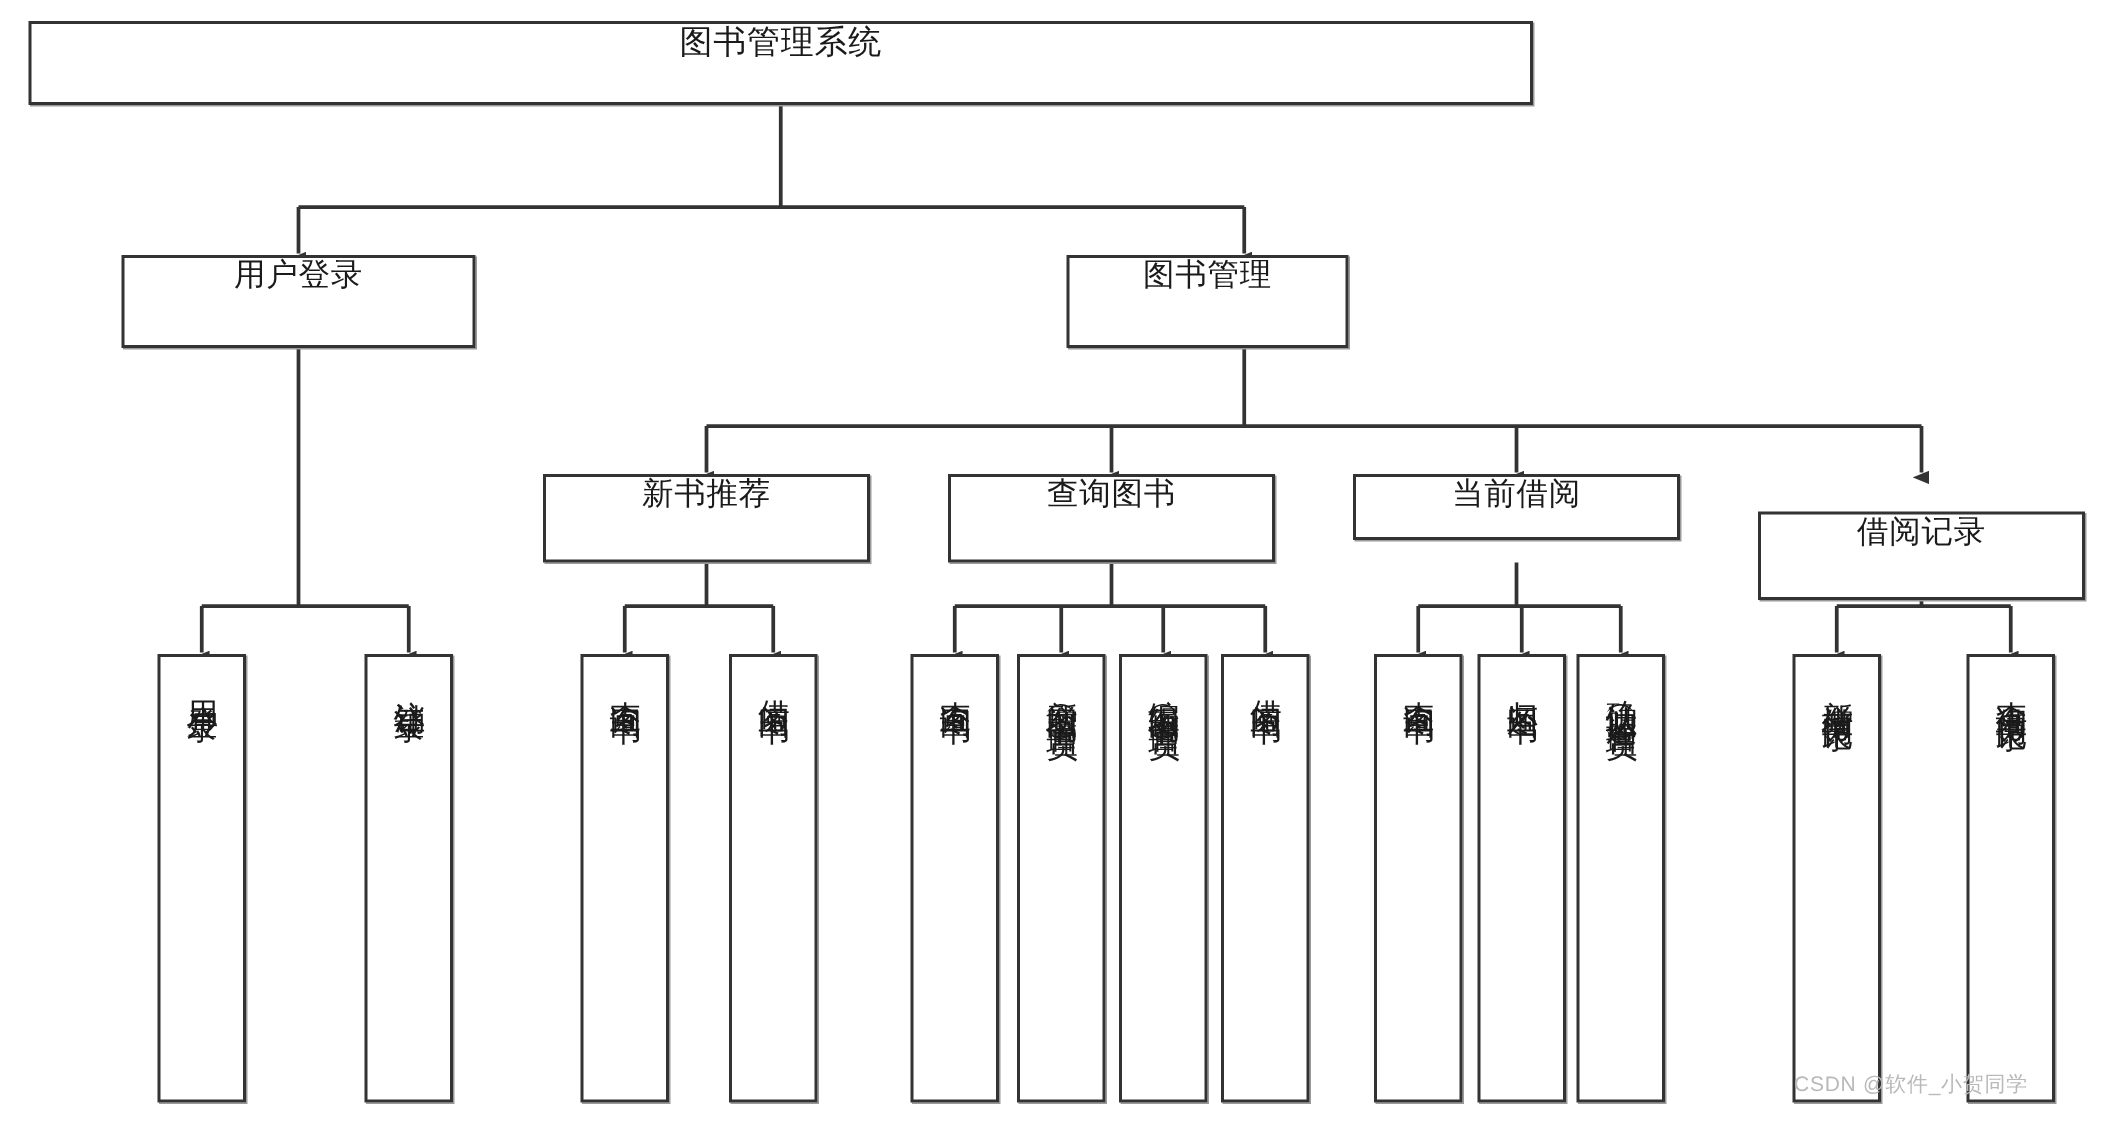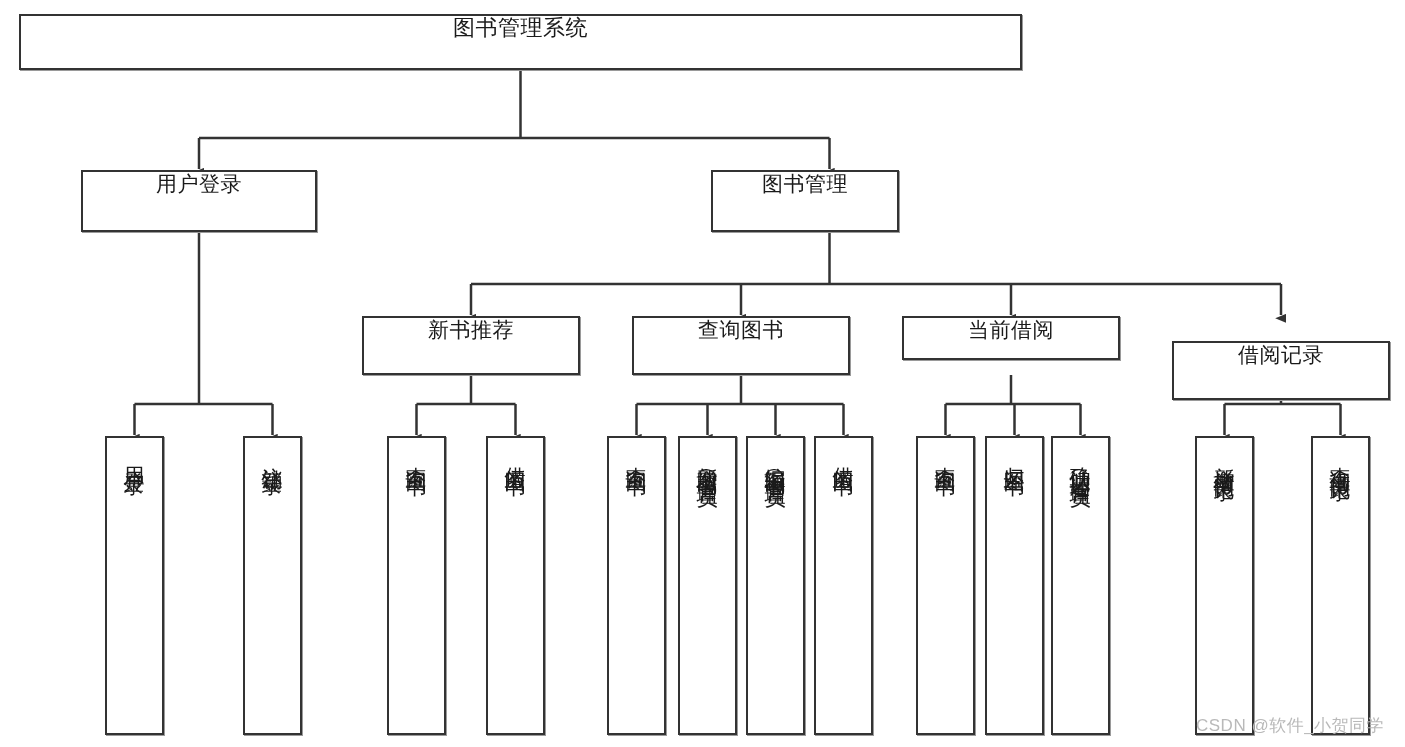--- a/index.html
+++ b/index.html
@@ -55,21 +55,21 @@
     writing-mode: vertical-rl;
     text-orientation: upright;
     font-size: 21px;
     letter-spacing: 3px;
     line-height: 1;
   }
   .node-box.level-0 .node-label { font-size: 22px; }
   .watermark {
     position: absolute;
     color: #b9b9b9;
-    font-size: 17px;
+    font-size: 14px;
     letter-spacing: 0.5px;
     white-space: nowrap;
     user-select: none;
   }
 </style>
 </head>
 <body>
 
 <div id="diagram-root">
   <svg id="tree-svg" viewBox="0 0 1405 747" xmlns="http://www.w3.org/2000/svg">

